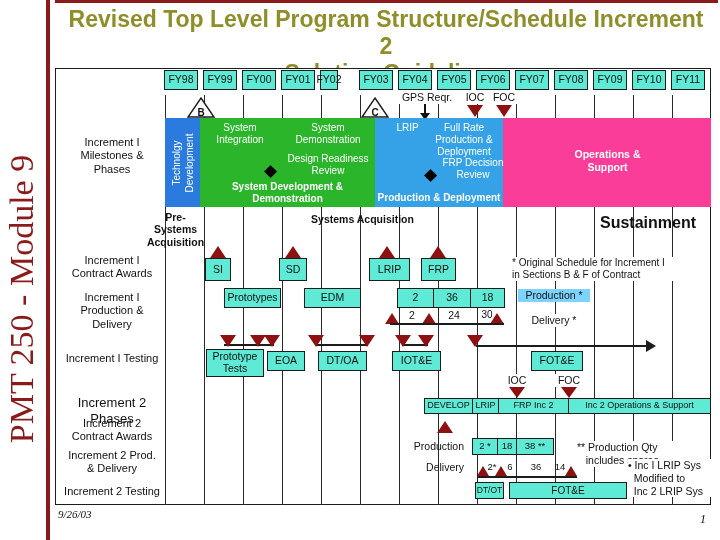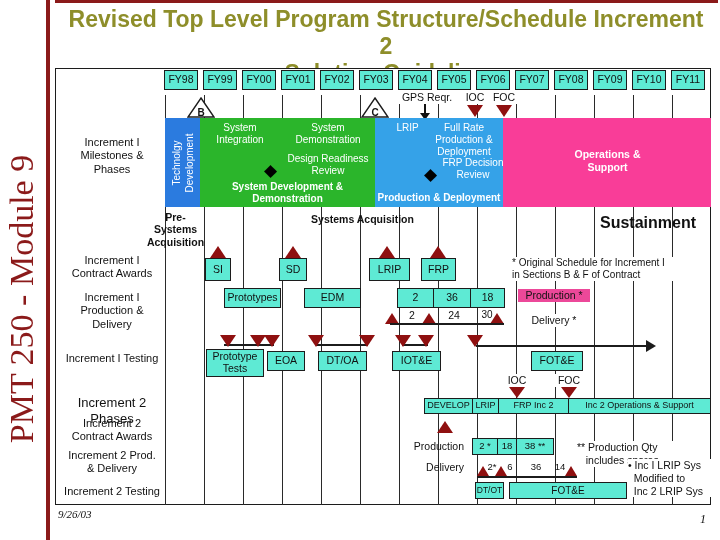--- a/index.html
+++ b/index.html
@@ -47,21 +47,21 @@
   <div class="gridline" style="left:516px;"></div>
   <div class="gridline" style="left:555px;"></div>
   <div class="gridline" style="left:594px;"></div>
   <div class="gridline" style="left:633px;"></div>
   <div class="gridline" style="left:672px;"></div>
 
   <div class="wbox" style="left:164px;top:70px;width:34px;height:20px;font-size:10.5px;">FY98</div>
   <div class="wbox" style="left:203px;top:70px;width:34px;height:20px;font-size:10.5px;">FY99</div>
   <div class="wbox" style="left:242px;top:70px;width:34px;height:20px;font-size:10.5px;">FY00</div>
   <div class="wbox" style="left:281px;top:70px;width:34px;height:20px;font-size:10.5px;">FY01</div>
-  <div class="wbox" style="left:320px;top:70px;width:34px;height:20px;font-size:10.5px;">FY02</div>
+  <div class="wbox" style="left:320px;top:70px;width:18px;height:20px;font-size:10.5px;">FY02</div>
   <div class="wbox" style="left:359px;top:70px;width:34px;height:20px;font-size:10.5px;">FY03</div>
   <div class="wbox" style="left:398px;top:70px;width:34px;height:20px;font-size:10.5px;">FY04</div>
   <div class="wbox" style="left:437px;top:70px;width:34px;height:20px;font-size:10.5px;">FY05</div>
   <div class="wbox" style="left:476px;top:70px;width:34px;height:20px;font-size:10.5px;">FY06</div>
   <div class="wbox" style="left:515px;top:70px;width:34px;height:20px;font-size:10.5px;">FY07</div>
   <div class="wbox" style="left:554px;top:70px;width:34px;height:20px;font-size:10.5px;">FY08</div>
   <div class="wbox" style="left:593px;top:70px;width:34px;height:20px;font-size:10.5px;">FY09</div>
   <div class="wbox" style="left:632px;top:70px;width:34px;height:20px;font-size:10.5px;">FY10</div>
   <div class="wbox" style="left:671px;top:70px;width:34px;height:20px;font-size:10.5px;">FY11</div>
 
@@ -141,21 +141,21 @@
   <div class="wbox" style="left:421px;top:258px;width:35px;height:23px;font-size:10.5px;">FRP</div>
 
   <div class="lbl" style="left:512px;top:257px;width:170px;font-size:10px;text-align:left;background:#fff;">* Original Schedule for Increment I
 in Sections B &amp; F of Contract</div>
 
   <div class="wbox" style="left:224px;top:288px;width:57px;height:20px;font-size:10.5px;">Prototypes</div>
   <div class="wbox" style="left:304px;top:288px;width:57px;height:20px;font-size:10.5px;">EDM</div>
   <div class="wbox" style="left:397px;top:288px;width:37px;height:20px;font-size:10.5px;">2</div>
   <div class="wbox" style="left:433px;top:288px;width:38px;height:20px;font-size:10.5px;">36</div>
   <div class="wbox" style="left:470px;top:288px;width:35px;height:20px;font-size:10.5px;">18</div>
-  <div class="lbl" style="left:518px;top:289px;width:72px;font-size:10.5px;background:#ec4899;">Production *</div>
+  <div class="lbl" style="left:518px;top:289px;width:72px;font-size:10.5px;background:#7dd3fc;">Production *</div>
   <div class="lbl" style="left:520px;top:314px;width:68px;font-size:10.5px;background:#fff;">Delivery *</div>
   <div class="tri-up" style="left:385px;top:313px;border-left-width:7px;border-right-width:7px;border-bottom-width:11px;"></div>
   <div class="tri-up" style="left:422px;top:313px;border-left-width:7px;border-right-width:7px;border-bottom-width:11px;"></div>
   <div class="tri-up" style="left:490px;top:313px;border-left-width:7px;border-right-width:7px;border-bottom-width:11px;"></div>
   <div class="lbl" style="left:403px;top:309px;width:18px;font-size:10.5px;">2</div>
   <div class="lbl" style="left:443px;top:309px;width:22px;font-size:10.5px;">24</div>
   <div class="lbl" style="left:476px;top:309px;width:22px;font-size:10px;">30</div>
   <div class="hline" style="left:390px;top:323px;width:114px;"></div>
 
   <div class="hline" style="left:224px;top:344px;width:50px;"></div>

